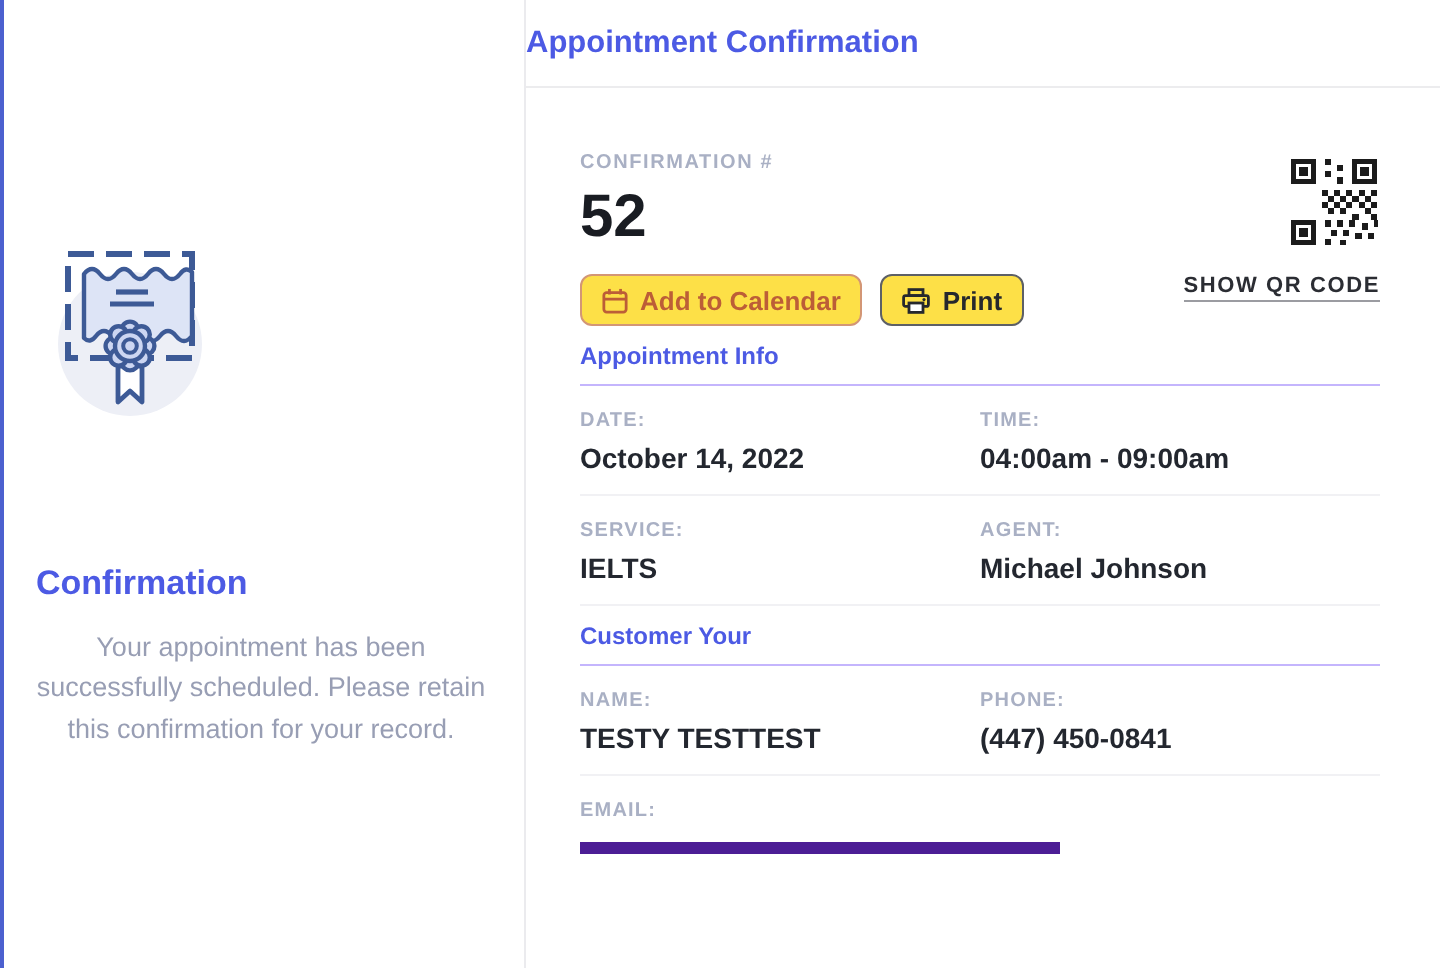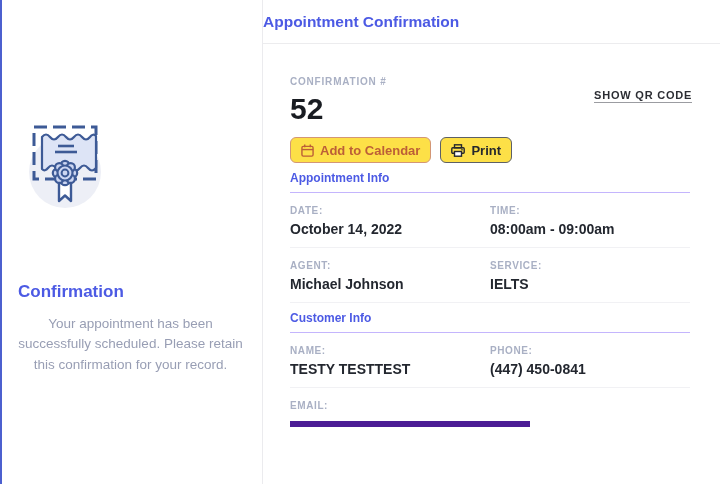--- a/index.html
+++ b/index.html
@@ -46,21 +46,21 @@
   .conf-number { font-size:30px; font-weight:bold; color:#191c22; margin-top:5px; }
   .btn-row { display:flex; gap:9px; margin-top:11px; }
   .btn {
     display:inline-flex; align-items:center; gap:6px;
     height:26px; padding:0 10px; border-radius:6px; background:#fde047;
     font-size:13px; font-weight:bold; cursor:pointer;
   }
   .btn-calendar { border:1px solid #d39675; color:#bc5e37; }
   .btn-print { border:1px solid #5d6066; color:#26282d; }
 
-  .qr-block { display:flex; flex-direction:row; align-items:flex-start; width:96px; }
+  .qr-block { display:flex; flex-direction:column; align-items:flex-end; width:96px; }
   .qr-img { width:46px; height:46px; margin-top:2px; }
   .show-qr {
     margin-top:13px; font-size:11px; font-weight:bold; letter-spacing:0.8px;
     color:#2b2d33; text-decoration:none; border-bottom:1px solid #9b9ca1;
     padding-bottom:1px; cursor:pointer; white-space:nowrap;
   }
 
   .section-title {
     margin-top:8px; font-size:12px; font-weight:bold; color:#4c5ae4;
     padding-bottom:7px; border-bottom:1px solid #c4b5fd;
@@ -207,35 +207,35 @@
       </div>
 
       <h3 class="section-title">Appointment Info</h3>
       <div class="info-row">
         <div>
           <div class="cell-label">DATE:</div>
           <div class="cell-value">October 14, 2022</div>
         </div>
         <div>
           <div class="cell-label">TIME:</div>
-          <div class="cell-value">08:00am - 09:00am</div>
+          <div class="cell-value">04:00am - 09:00am</div>
         </div>
       </div>
       <div class="info-row">
+        <div>
+          <div class="cell-label">SERVICE:</div>
+          <div class="cell-value">IELTS</div>
+        </div>
         <div>
           <div class="cell-label">AGENT:</div>
           <div class="cell-value">Michael Johnson</div>
         </div>
-        <div>
-          <div class="cell-label">SERVICE:</div>
-          <div class="cell-value">IELTS</div>
-        </div>
-      </div>
-
-      <h3 class="section-title">Customer Info</h3>
+      </div>
+
+      <h3 class="section-title">Customer Your</h3>
       <div class="info-row">
         <div>
           <div class="cell-label">NAME:</div>
           <div class="cell-value">TESTY TESTTEST</div>
         </div>
         <div>
           <div class="cell-label">PHONE:</div>
           <div class="cell-value">(447) 450-0841</div>
         </div>
       </div>

